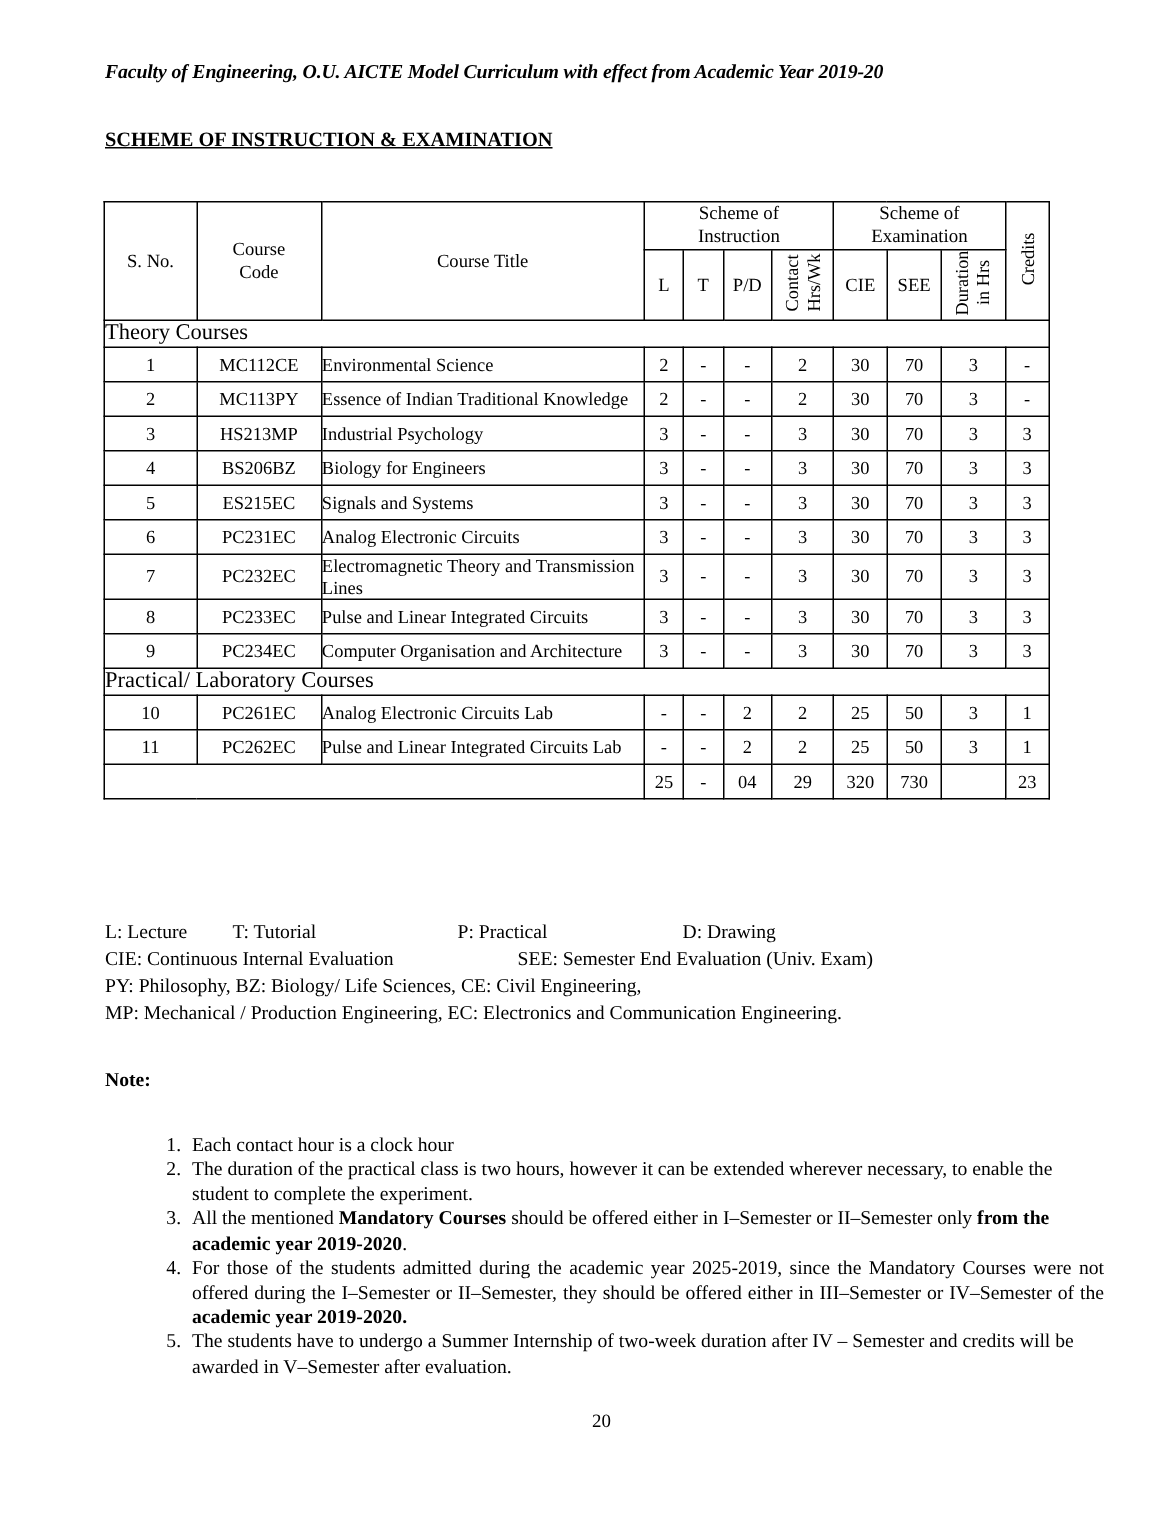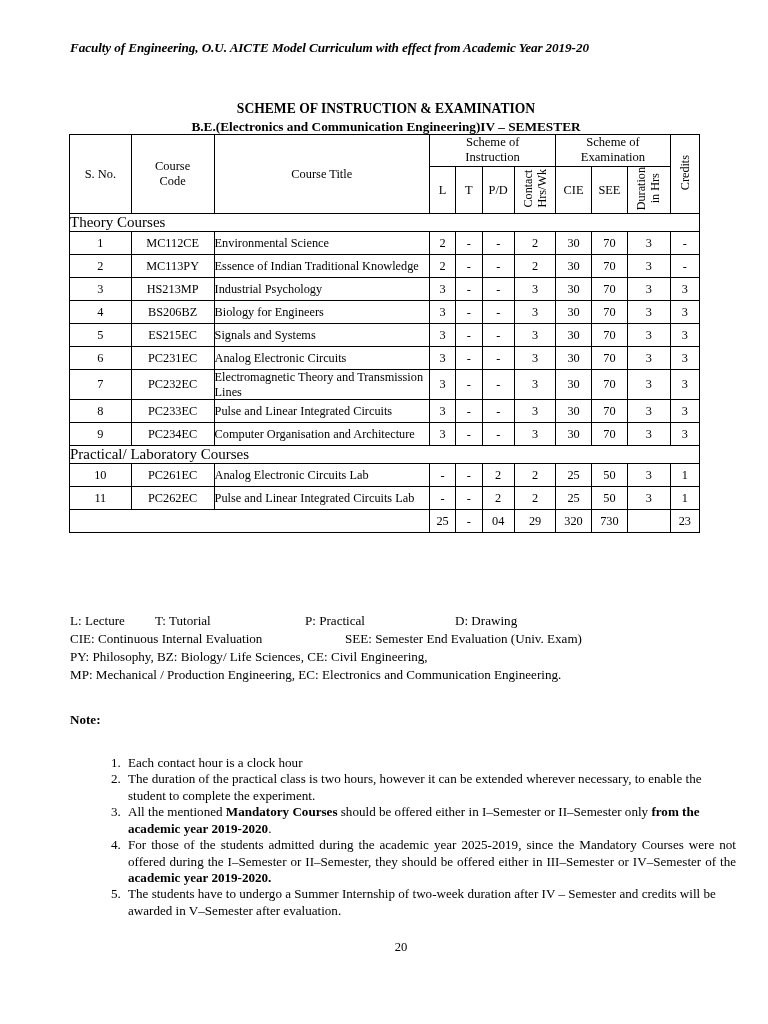--- a/index.html
+++ b/index.html
@@ -28,26 +28,27 @@
     width: 632px;
     font-style: italic;
     font-weight: bold;
     font-size: 13.2px;
     letter-spacing: -0.1px;
     white-space: nowrap;
   }
   .title-block {
     position: absolute;
     left: 70px;
-    top: 100px;
+    top: 84px;
     width: 632px;
-    text-align: center;
+    text-align: left;
     font-weight: bold;
     font-size: 13.6px;
     line-height: 1.32;
+    text-decoration: underline;
   }
   .title-block .t2 { font-size: 13.3px; }
 
   table.scheme {
     position: absolute;
     left: 69px;
     top: 134px;
     width: 631px;
     border-collapse: collapse;
     table-layout: fixed;
@@ -149,21 +150,20 @@
 </style>
 </head>
 <body>
 
 <div class="page">
 
   <div class="doc-header">Faculty of Engineering, O.U.  AICTE Model Curriculum with effect from Academic Year 2019-20</div>
 
   <div class="title-block">
     <div class="t1">SCHEME OF INSTRUCTION &amp; EXAMINATION</div>
-    <div class="t2">B.E.(Electronics and Communication Engineering)IV – SEMESTER</div>
   </div>
 
   <table class="scheme">
     <colgroup>
       <col style="width:61px">
       <col style="width:82px">
       <col style="width:213px">
       <col style="width:26px">
       <col style="width:26px">
       <col style="width:32px">

